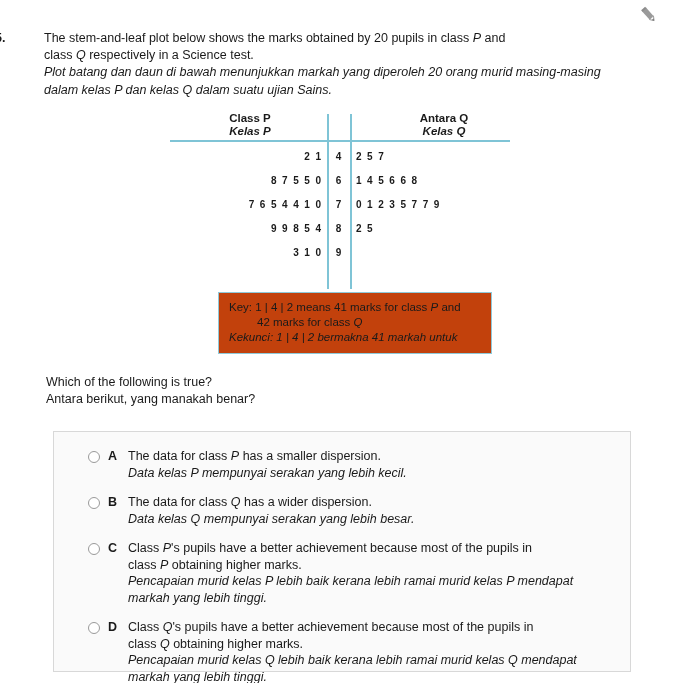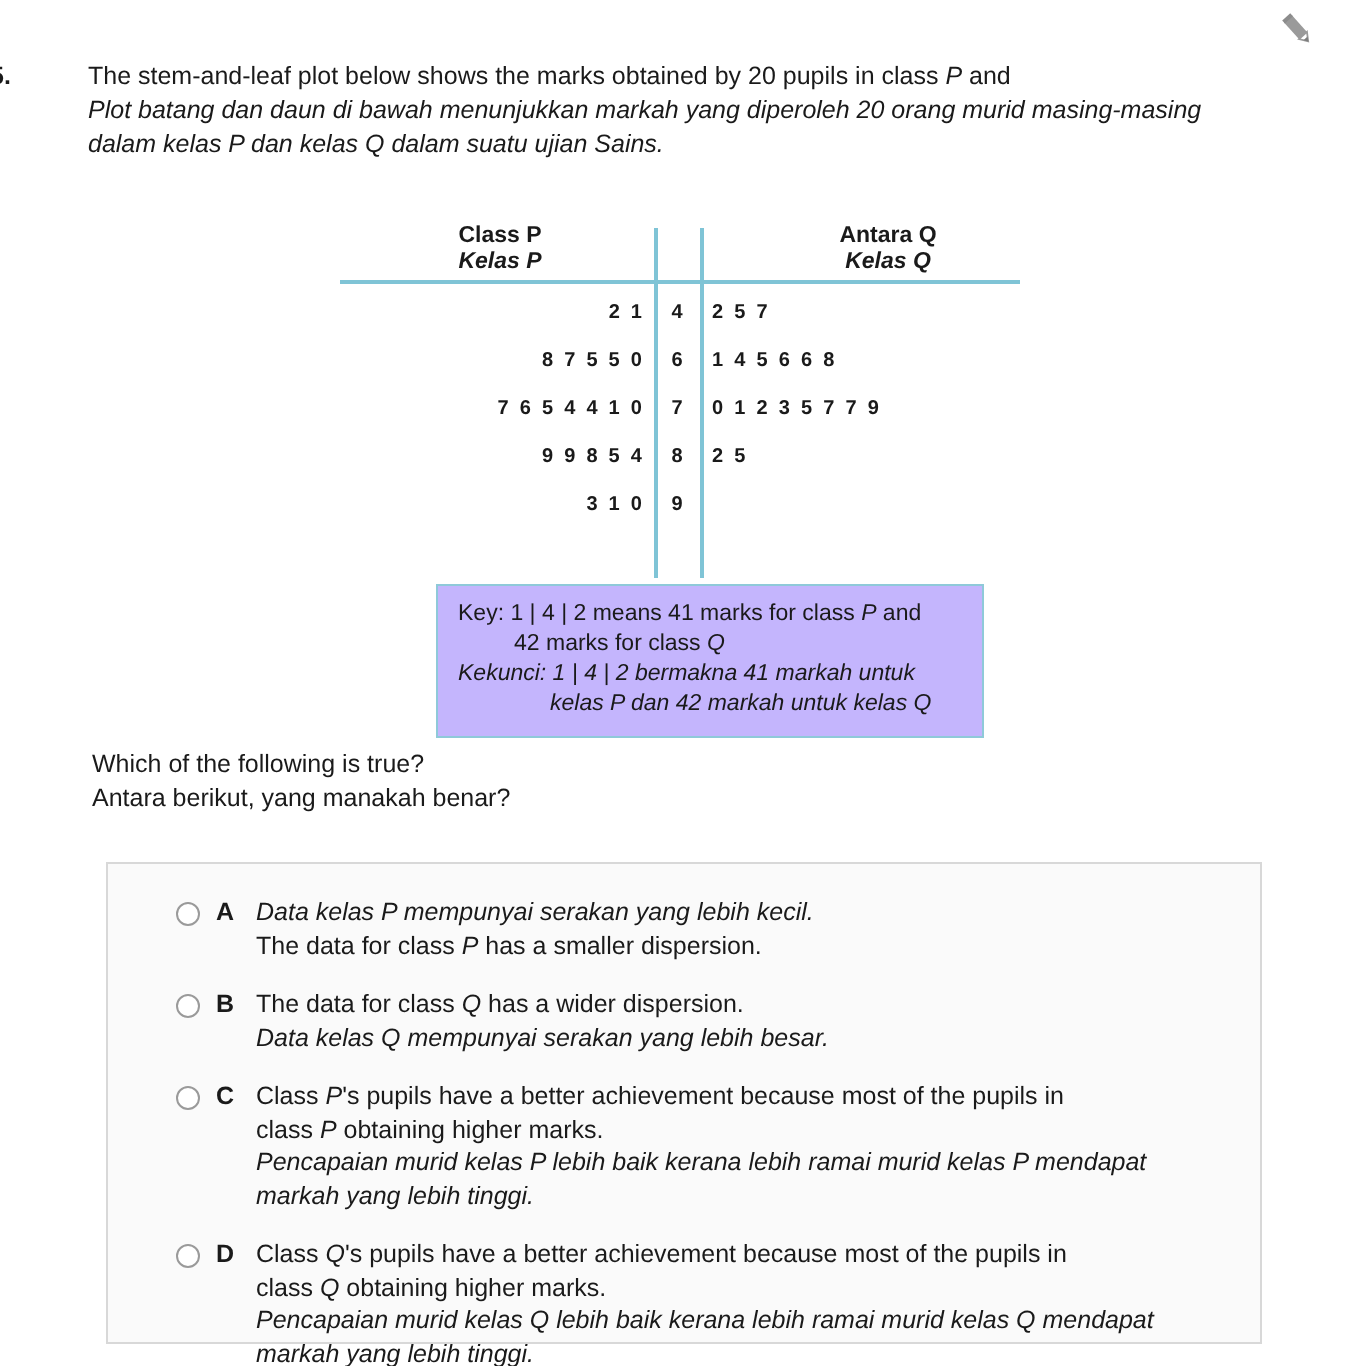--- a/index.html
+++ b/index.html
@@ -123,21 +123,21 @@
     white-space: pre;
   }
 
   
   .keybox {
     position: absolute;
     top: 292px;
     left: 218px;
     width: 274px;
     border: 1px solid #8fc9d9;
-    background: #c4b5fd;
+    background: #c2410c;
     padding: 7px 10px 8px 10px;
     box-sizing: border-box;
     font-size: 11.5px;
     line-height: 15px;
   }
   .keybox .kline { white-space: pre-wrap; }
   .keybox .ms { font-style: italic; }
   .keybox .ind1 { padding-left: 28px; display: block; }
   .keybox .ind2 { padding-left: 46px; display: block; }
 
@@ -205,20 +205,21 @@
       <polygon points="8.3,14.7 13.7,14.7 11,18.6" fill="#ffffff" stroke="#9a9a9a" stroke-width="0.9"></polygon>
       <polygon points="9.6,16.6 12.4,16.6 11,18.7" fill="#7d7d7d"></polygon>
     </g>
   </svg>
 </div>
 
 <div class="question-row">
   <div class="qnum">5.</div>
   <div class="qbody">
     <div class="en"><span>The stem-and-leaf plot below shows the marks obtained by 20 pupils in class </span><i class="v">P</i><span> and</span></div>
+    <div class="en"><span>class </span><i class="v">Q</i><span> respectively in a Science test.</span></div>
     <div class="ms">Plot batang dan daun di bawah menunjukkan markah yang diperoleh 20 orang murid masing-masing</div>
     <div class="ms">dalam kelas P dan kelas Q dalam suatu ujian Sains.</div>
   </div>
 </div>
 
 <div class="plot">
 
   <div class="plot-head">
     <div class="ph ph-p">
       <span>Class P</span>
@@ -260,35 +261,34 @@
         <span class="stem">9</span>
         <span class="leaf-q"></span>
       </div>
     </div>
 </div>
 
 <div class="keybox">
   <div class="kline"><span>Key: 1 | 4 | 2 means 41 marks for class </span><i class="v">P</i><span> and</span></div>
   <div class="kline"><span class="ind1"><span>42 marks for class </span><i class="v">Q</i></span></div>
   <div class="kline ms"><span>Kekunci</span><span>: 1 | 4 | 2 bermakna 41 markah untuk</span></div>
-  <div class="kline ms"><span class="ind2">kelas P dan 42 markah untuk kelas Q</span></div>
 </div>
 
 <div class="whichq">
   <div>Which of the following is true?</div>
   <div class="ms">Antara berikut, yang manakah benar?</div>
 </div>
 
 <div class="answers" id="answers">
     <div class="opt">
       <span class="radio"></span>
       <span class="optletter">A</span>
       <span class="opttext">
+        <span class="nowrapline"><span>The data for class </span><i class="v">P</i><span> has a smaller dispersion.</span></span>
         <span class="nowrapline ms">Data kelas P mempunyai serakan yang lebih kecil.</span>
-        <span class="nowrapline"><span>The data for class </span><i class="v">P</i><span> has a smaller dispersion.</span></span>
       </span>
     </div>
     <div class="opt">
       <span class="radio"></span>
       <span class="optletter">B</span>
       <span class="opttext">
         <span class="nowrapline"><span>The data for class </span><i class="v">Q</i><span> has a wider dispersion.</span></span>
         <span class="nowrapline ms">Data kelas Q mempunyai serakan yang lebih besar.</span>
       </span>
     </div>

